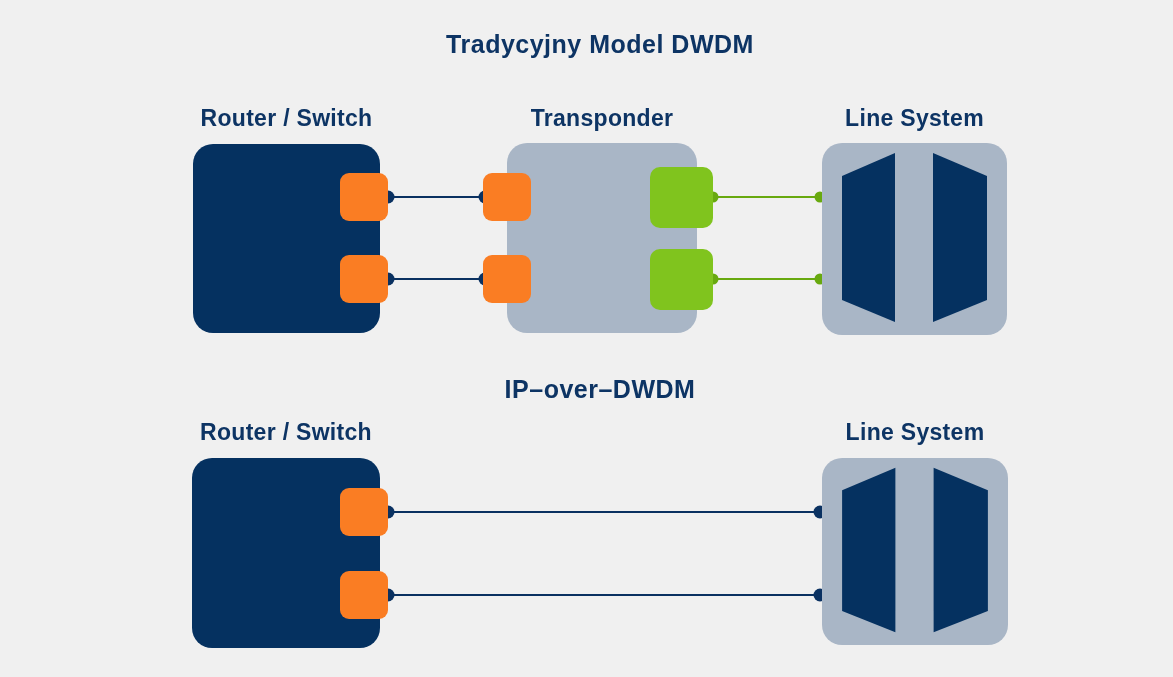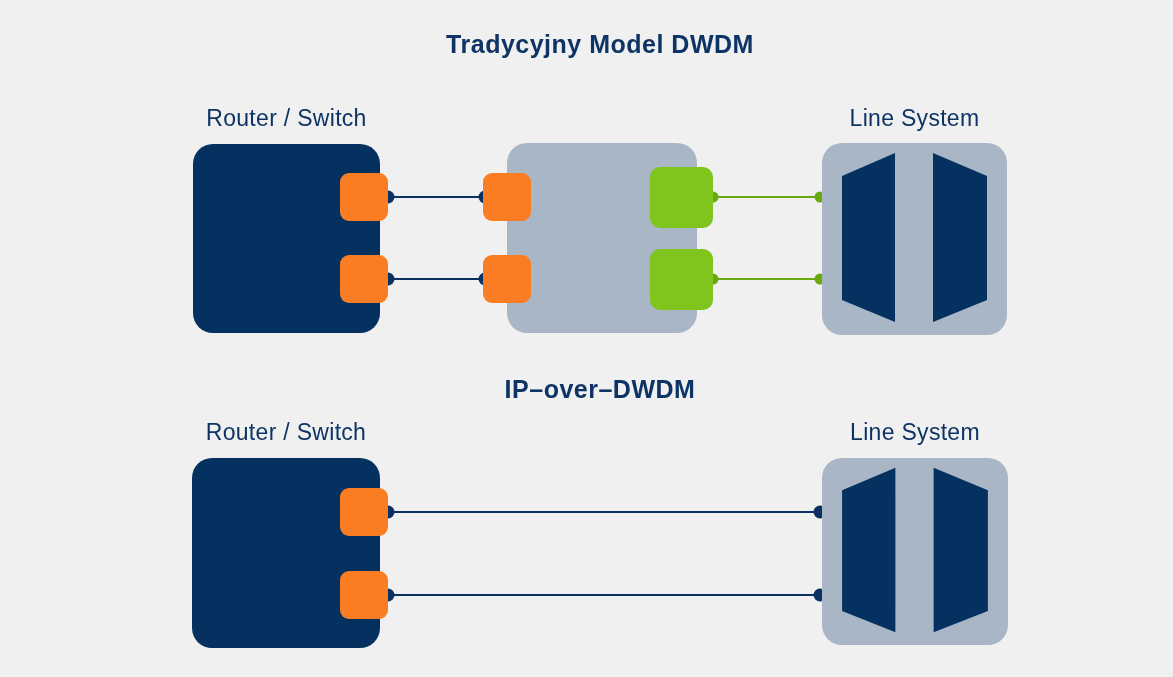--- a/index.html
+++ b/index.html
@@ -19,21 +19,21 @@
     text-align: center;
     font-size: 25px;
     font-weight: bold;
     letter-spacing: 0.5px;
     color: #0d3464;
   }
   .node-label {
     position: absolute;
     text-align: center;
     font-size: 23px;
-    font-weight: normal;
+    font-weight: bold;
     letter-spacing: 0.3px;
     color: #0d3464;
   }
   .box-navy {
     position: absolute;
     background: #053160;
     border-radius: 20px;
   }
   .box-gray {
     position: absolute;
@@ -75,20 +75,21 @@
   .ls-icon polygon { fill: #053160; }
 </style>
 </head>
 <body>
 
 <div class="canvas">
 
   <div class="section-title" style="top:30px;">Tradycyjny Model DWDM</div>
 
   <div class="node-label" style="left:193px; top:105px; width:187px;">Router / Switch</div>
+  <div class="node-label" style="left:507px; top:105px; width:190px;">Transponder</div>
   <div class="node-label" style="left:822px; top:105px; width:185px;">Line System</div>
 
   <div class="link" style="left:388px; top:196px; width:97px;">
     <span class="dot start"></span>
     <span class="dot end"></span>
   </div>
   <div class="link" style="left:388px; top:278px; width:97px;">
     <span class="dot start"></span>
     <span class="dot end"></span>
   </div>

